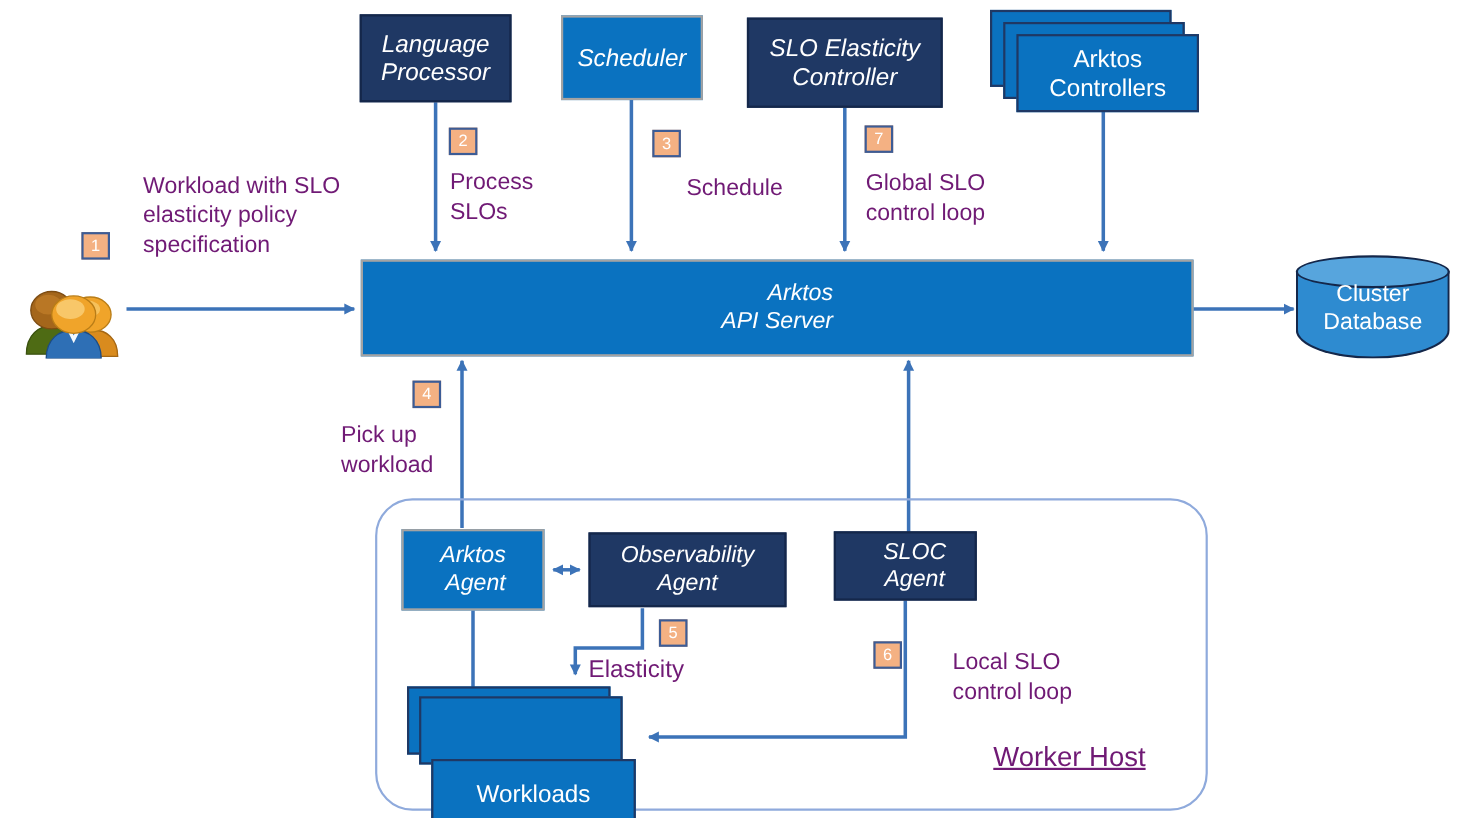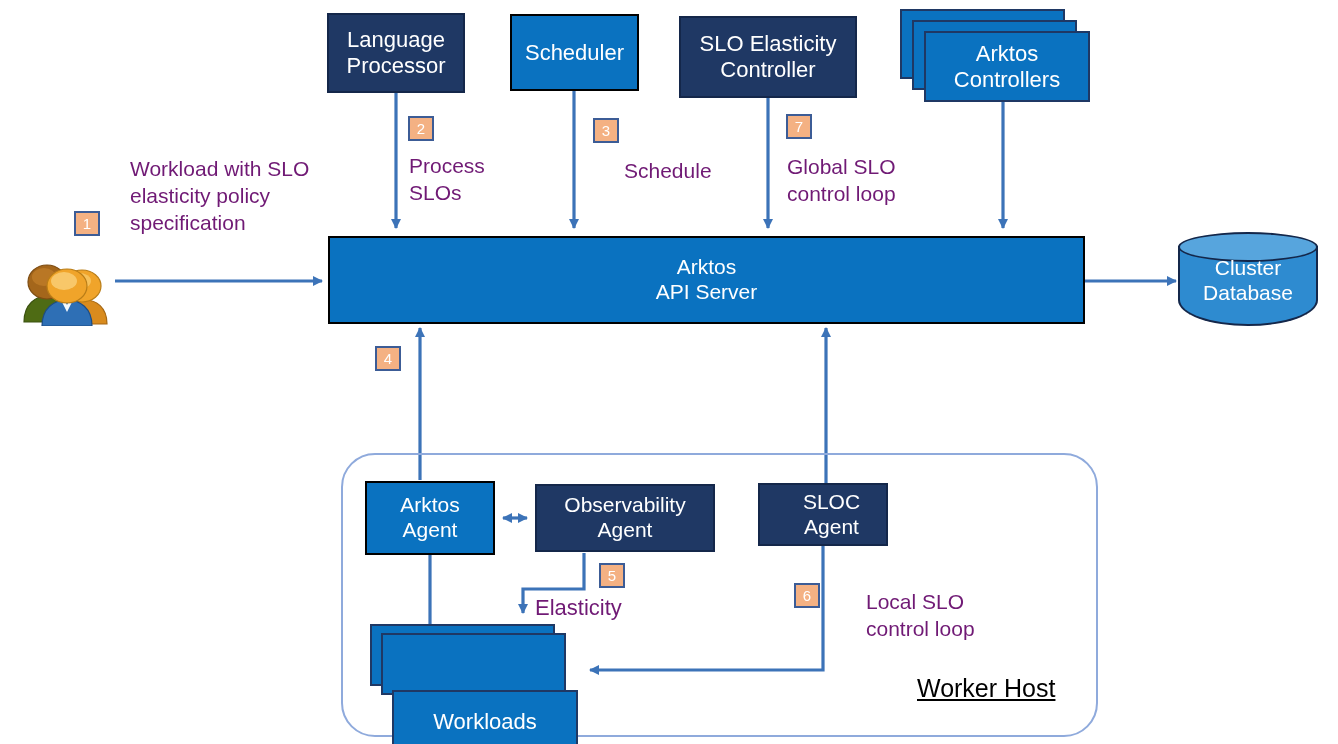--- a/index.html
+++ b/index.html
@@ -29,28 +29,30 @@
     position: absolute;
     box-sizing: border-box;
     display: flex;
     align-items: center;
     justify-content: center;
     text-align: center;
     color: #ffffff;
     line-height: 1.18;
     white-space: pre-line;
     z-index: 5;
+    font-style: italic;
   }
   .node.dark {
     background: #1F3864;
     border: 2px solid #14274a;
   }
   .node.blue {
     background: #0A72C0;
-    border: 2px solid #000000;
+    border: 2px solid #a3a3a3;
+    text-align: right;
   }
 
   
   .stack {
     position: absolute;
     z-index: 5;
   }
   .stack .sheet {
     position: absolute;
     box-sizing: border-box;
@@ -104,22 +106,21 @@
 
   
   .caption {
     position: absolute;
     color: #701a75;
     white-space: pre-line;
     line-height: 1.28;
     z-index: 6;
   }
   .caption.navy {
-    color: #000000;
-    margin-left: 14px;
+    color: #701a75;
   }
   .caption.underline {
     text-decoration: underline;
   }
 
   
   .badge {
     position: absolute;
     box-sizing: border-box;
     width: 26px;
@@ -245,20 +246,22 @@
 specification</div>
 
   <div class="caption" style="left:409px; top:153px; font-size:21px;">Process
 SLOs</div>
 
   <div class="caption" style="left:588px; top:158px; font-size:21px;margin-left:36px;">Schedule</div>
 
   <div class="caption" style="left:787px; top:154px; font-size:21px;">Global SLO
 control loop</div>
 
+  <div class="caption" style="left:310px; top:383px; font-size:21px;">Pick up
+workload</div>
 
   <div class="caption" style="left:535px; top:594px; font-size:22px;">Elasticity</div>
 
   <div class="caption" style="left:866px; top:589px; font-size:21px;">Local SLO
 control loop</div>
 
   <div class="badge" style="left:74px; top:211px;">1</div>
   <div class="badge" style="left:408px; top:116px;">2</div>
   <div class="badge" style="left:593px; top:118px;">3</div>
   <div class="badge" style="left:375px; top:346px;">4</div>

